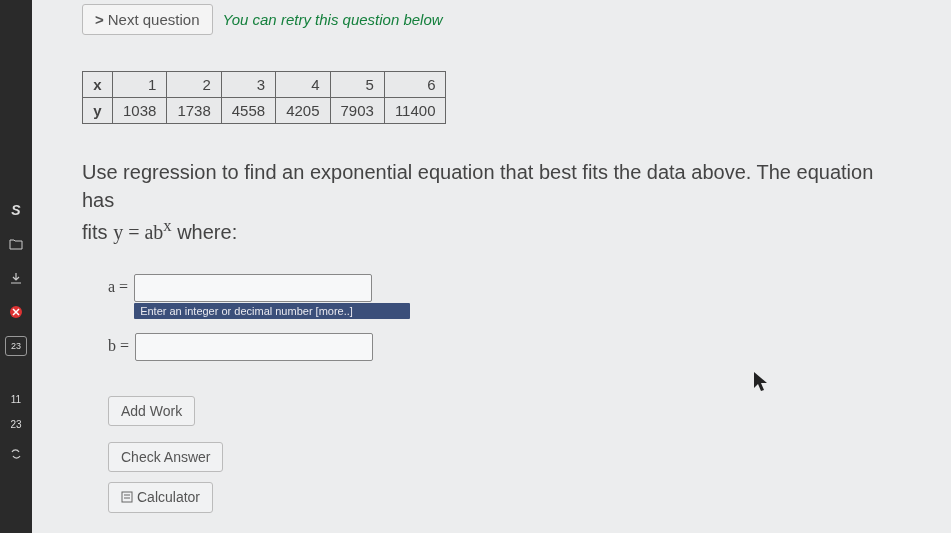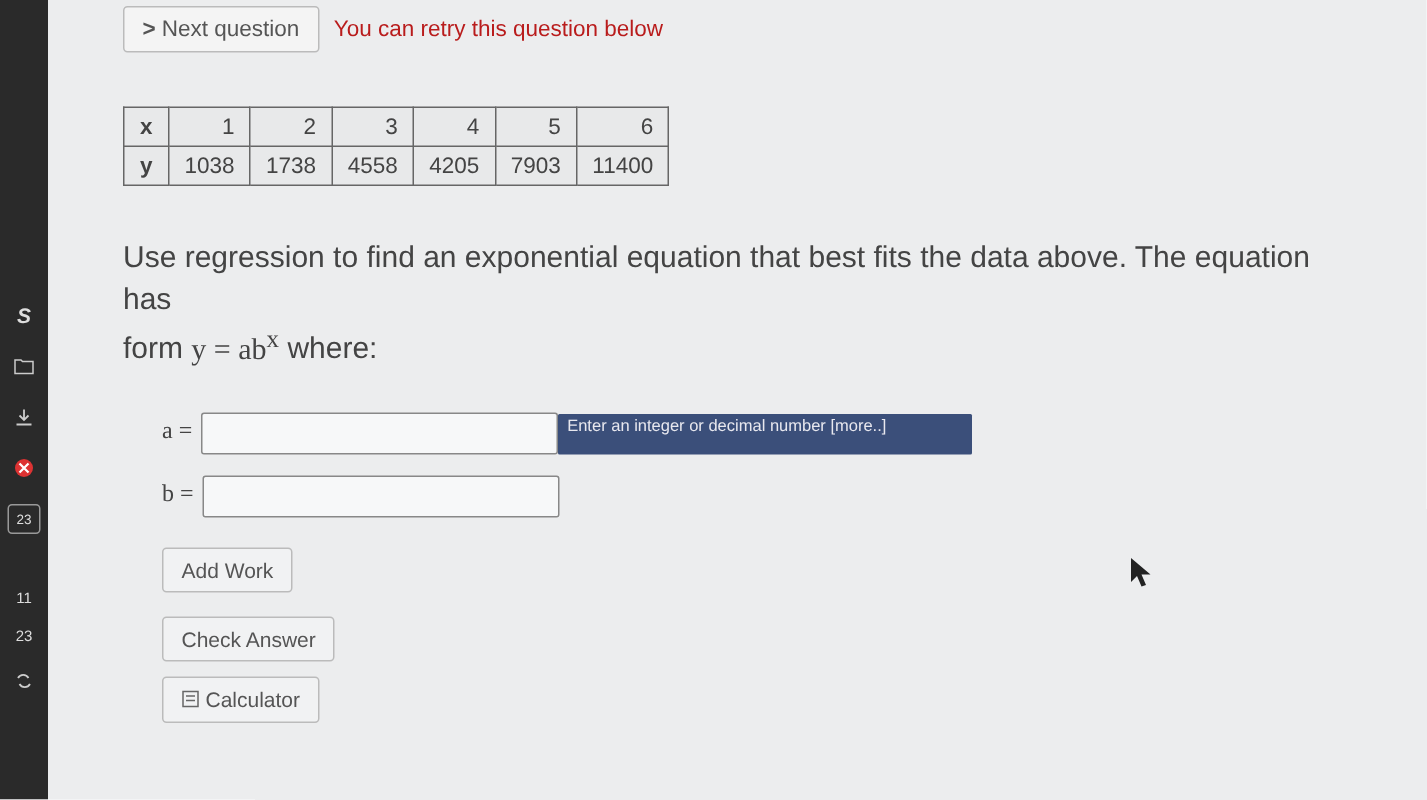--- a/index.html
+++ b/index.html
@@ -55,21 +55,22 @@
       padding: 6px 12px;
       font-size: 15px;
       color: #555;
       cursor: pointer;
       display: flex;
       align-items: center;
       gap: 4px;
     }
     .retry-text {
       font-size: 15px;
-      color: #b91c1c;
+      color: #15803d;
+      font-style: italic;
     }
     table.data-table {
       border-collapse: collapse;
       margin: 36px 0 0 0;
       background: #e8e9ea;
     }
     table.data-table td {
       border: 1px solid #666;
       padding: 4px 10px;
       text-align: right;
@@ -96,21 +97,21 @@
       align-items: flex-start;
       gap: 6px;
       margin-left: 26px;
       margin-top: 28px;
     }
     .input-label {
       font-family: Georgia, serif;
       font-size: 16px;
       padding-top: 4px;
     }
-    .input-wrap { display: flex; flex-direction: row; }
+    .input-wrap { display: flex; flex-direction: column; }
     input.answer-input {
       width: 238px;
       height: 28px;
       border: 1px solid #888;
       border-radius: 2px;
       padding: 0 6px;
       font-size: 14px;
       background: #f7f8f9;
     }
     .hint-bar {
@@ -127,21 +128,21 @@
       display: inline-block;
       background: #f1f2f3;
       border: 1px solid #bbb;
       border-radius: 3px;
       padding: 6px 12px;
       font-size: 14px;
       color: #555;
       cursor: pointer;
       margin-left: 26px;
     }
-    .action-btn.first { margin-top: 20px; }
+    .action-btn.first { margin-top: 35px; }
     .action-btn.mid { margin-top: 10px; }
     .action-btn.last { margin-top: 16px; }
     .cursor-arrow {
       position: absolute;
       left: 720px;
       top: 370px;
       font-size: 22px;
       color: #222;
       pointer-events: none;
     }
@@ -206,21 +207,21 @@
       <td>4558</td>
       <td>4205</td>
       <td>7903</td>
       <td>11400</td>
     </tr>
   </tbody>
     </table>
 
   <div class="prompt">
     <span>Use regression to find an exponential equation that best fits the data above. The equation has</span><br>
-    <span>form </span><span class="equation"><span>y = ab</span><sup>x</sup></span><span> where:</span>
+    <span>fits </span><span class="equation"><span>y = ab</span><sup>x</sup></span><span> where:</span>
   </div>
 
   <div class="input-row">
     <span class="input-label">a =</span>
     <div class="input-wrap">
       <input class="answer-input" value="" style="">
       <div class="hint-bar">Enter an integer or decimal number [more..]</div>
     </div>
   </div>
 

